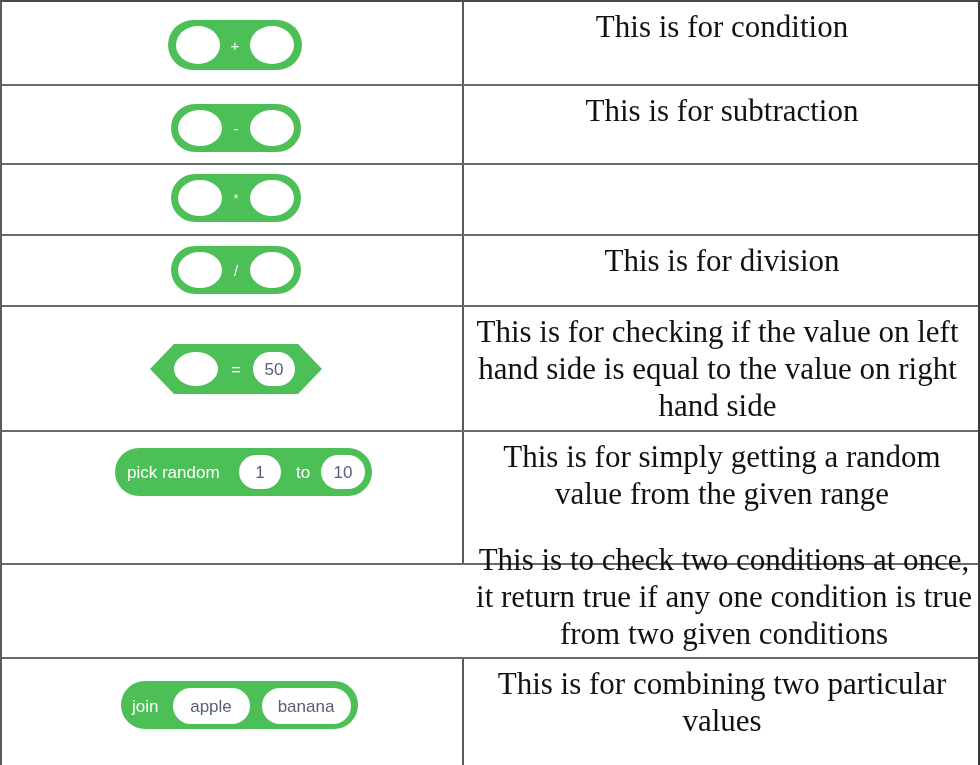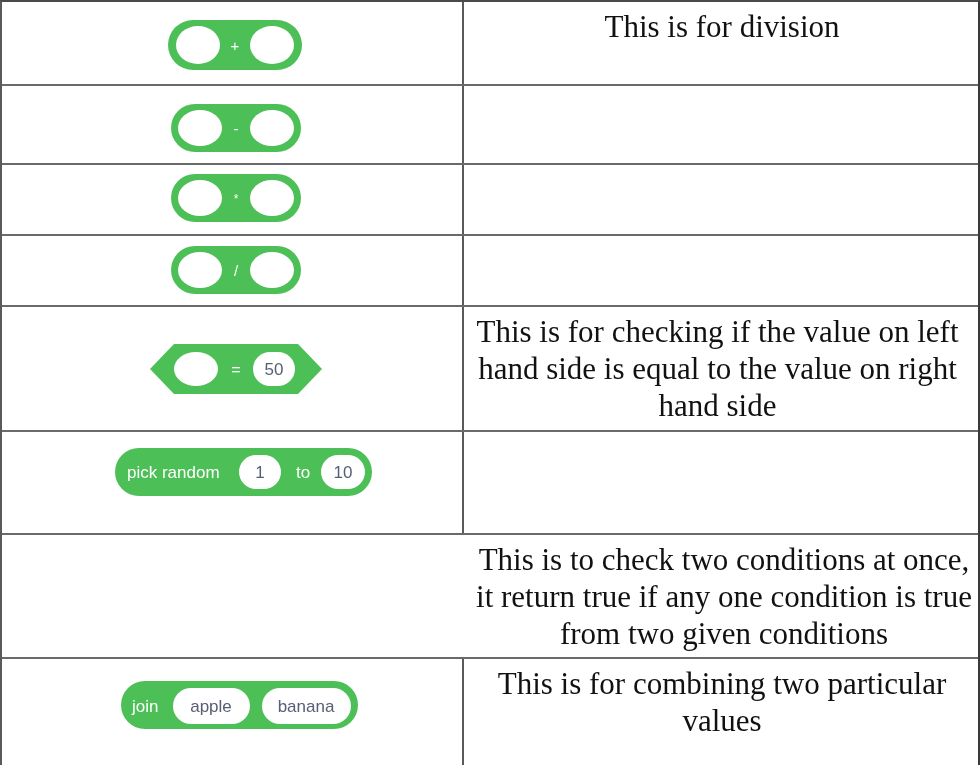--- a/index.html
+++ b/index.html
@@ -33,32 +33,33 @@
 
   <div class="row" style="top:0; height:84px;">
     <div class="cell-left">
       <svg class="block" style="left:165px; top:16px;" width="136" height="54" viewBox="0 0 136 54">
         <rect class="green" x="1" y="2" width="134" height="50" rx="25" ry="25"></rect>
         <ellipse class="slot" cx="31" cy="27" rx="22" ry="19"></ellipse>
         <ellipse class="slot" cx="105" cy="27" rx="22" ry="19"></ellipse>
         <text class="blk-text" x="68" y="33" text-anchor="middle" font-size="15" fill="#ffffff">+</text>
       </svg>
     </div>
-    <div class="cell-right">This is for division</div>
+    <div class="cell-right">This is for condition</div>
   </div>
 
   <div class="row" style="top:84px; height:79px;">
     <div class="cell-left">
       <svg class="block" style="left:168px; top:17px;" width="132" height="50" viewBox="0 0 132 50">
         <rect class="green" x="1" y="1" width="130" height="48" rx="24" ry="24"></rect>
         <ellipse class="slot" cx="30" cy="25" rx="22" ry="18"></ellipse>
         <ellipse class="slot" cx="102" cy="25" rx="22" ry="18"></ellipse>
         <text class="blk-text" x="66" y="31" text-anchor="middle" font-size="15" fill="#ffffff">-</text>
       </svg>
     </div>
+    <div class="cell-right">This is for subtraction</div>
   </div>
 
   <div class="row" style="top:163px; height:71px;">
     <div class="cell-left">
       <svg class="block" style="left:168px; top:8px;" width="132" height="50" viewBox="0 0 132 50">
         <rect class="green" x="1" y="1" width="130" height="48" rx="24" ry="24"></rect>
         <ellipse class="slot" cx="30" cy="25" rx="22" ry="18"></ellipse>
         <ellipse class="slot" cx="102" cy="25" rx="22" ry="18"></ellipse>
         <text class="blk-text" x="66" y="30" text-anchor="middle" font-size="12" fill="#ffffff">*</text>
       </svg>
@@ -67,47 +68,49 @@
 
   <div class="row" style="top:234px; height:71px;">
     <div class="cell-left">
       <svg class="block" style="left:168px; top:9px;" width="132" height="50" viewBox="0 0 132 50">
         <rect class="green" x="1" y="1" width="130" height="48" rx="24" ry="24"></rect>
         <ellipse class="slot" cx="30" cy="25" rx="22" ry="18"></ellipse>
         <ellipse class="slot" cx="102" cy="25" rx="22" ry="18"></ellipse>
         <text class="blk-text" x="66" y="31" text-anchor="middle" font-size="15" fill="#ffffff">/</text>
       </svg>
     </div>
+    <div class="cell-right">This is for division</div>
   </div>
 
   <div class="row" style="top:305px; height:125px;">
     <div class="cell-left">
       <svg class="block" style="left:148px; top:36px;" width="172" height="52" viewBox="0 0 172 52">
         <polygon class="green" points="0,26 24,1 148,1 172,26 148,51 24,51"></polygon>
         <ellipse class="slot" cx="46" cy="26" rx="22" ry="17"></ellipse>
         <text class="blk-text" x="86" y="32" text-anchor="middle" font-size="16" fill="#ffffff">=</text>
         <rect class="slot" x="103" y="9" width="42" height="34" rx="17" ry="17"></rect>
         <text class="blk-text" x="124" y="32" text-anchor="middle" font-size="17" fill="#575e75">50</text>
       </svg>
     </div>
     <div class="cell-right" style="padding-left:6px; padding-right:15px;">This is for checking if the value on left hand side is equal to the value on right hand side</div>
   </div>
 
-  <div class="row" style="top:430px; height:103px;padding-left:40px;">
+  <div class="row" style="top:430px; height:133px;padding-left:40px;">
     <div class="cell-left">
       <svg class="block" style="left:112px; top:14px;" width="260" height="52" viewBox="0 0 260 52">
         <rect class="green" x="1" y="2" width="257" height="48" rx="24" ry="24"></rect>
         <text class="blk-text" x="13" y="32" font-size="17" fill="#ffffff">pick random</text>
         <rect class="slot" x="125" y="9" width="42" height="34" rx="17" ry="17"></rect>
         <text class="blk-text" x="146" y="32" text-anchor="middle" font-size="17" fill="#575e75">1</text>
         <text class="blk-text" x="189" y="32" text-anchor="middle" font-size="17" fill="#ffffff">to</text>
         <rect class="slot" x="207" y="9" width="44" height="34" rx="17" ry="17"></rect>
         <text class="blk-text" x="229" y="32" text-anchor="middle" font-size="17" fill="#575e75">10</text>
       </svg>
     </div>
+    <div class="cell-right" style="padding-left:20px; padding-right:20px;">This is for simply getting a random value from the given range</div>
   </div>
 
   <div class="row" style="top:533px; height:124px;">
     <div class="cell-right" style="padding-left:4px; ">This is to check two conditions at once, it return true if any one condition is true from two given conditions</div>
   </div>
 
   <div class="row last" style="top:657px; height:108px;">
     <div class="cell-left">
       <svg class="block" style="left:118px; top:20px;" width="240" height="52" viewBox="0 0 240 52">
         <rect class="green" x="1" y="2" width="237" height="48" rx="24" ry="24"></rect>

